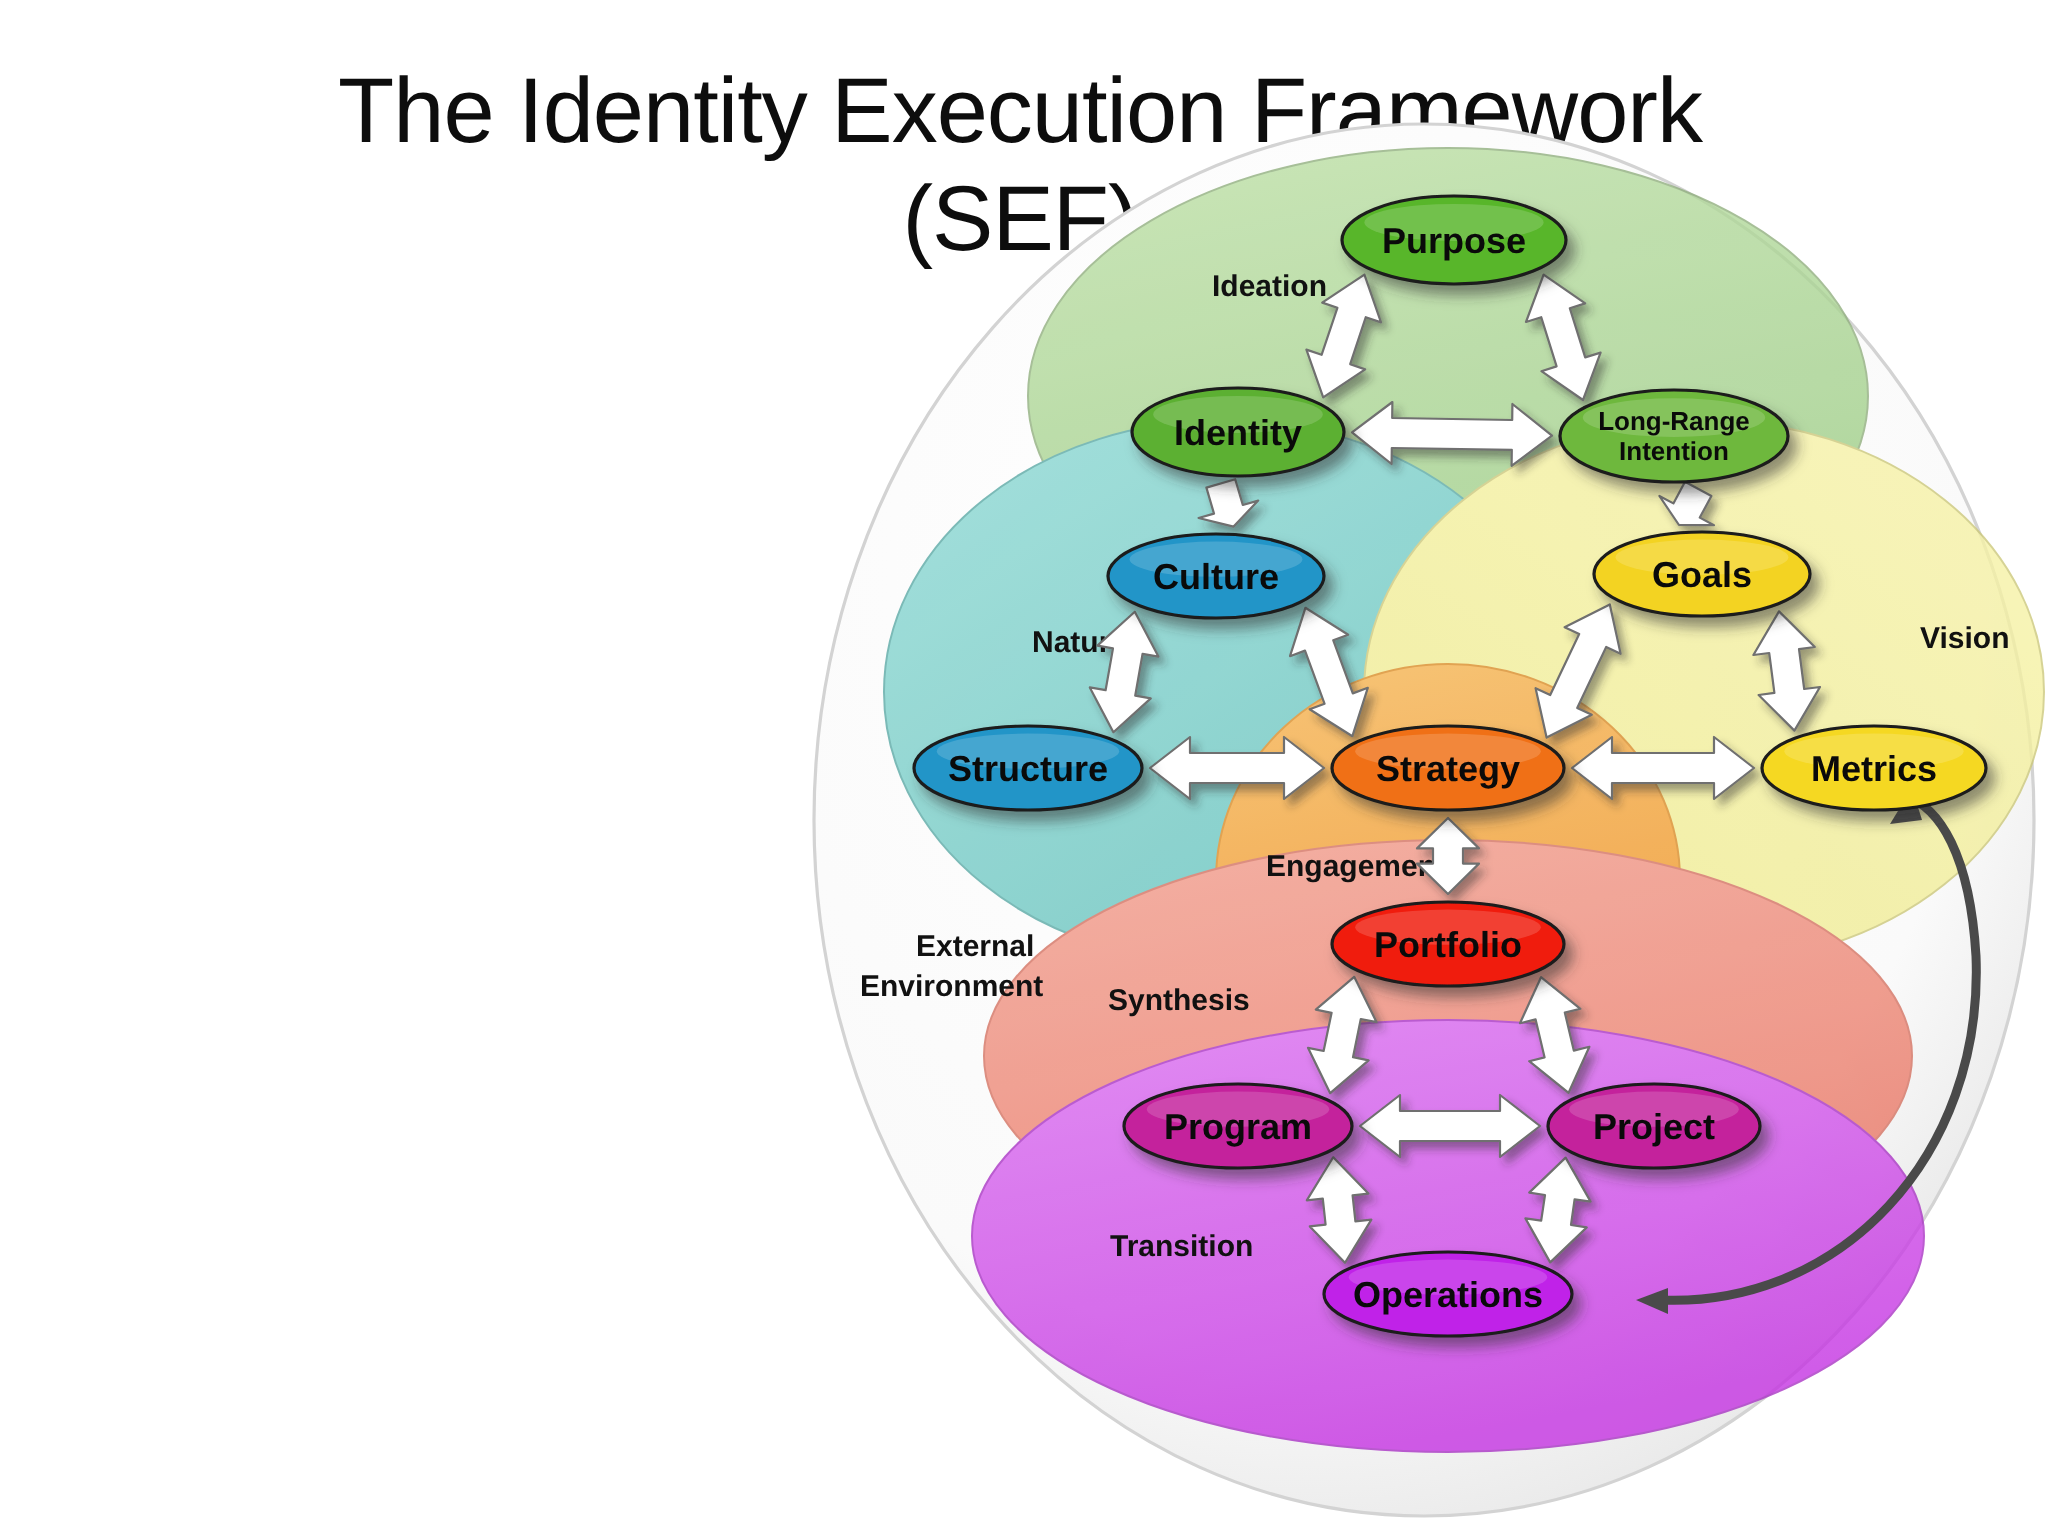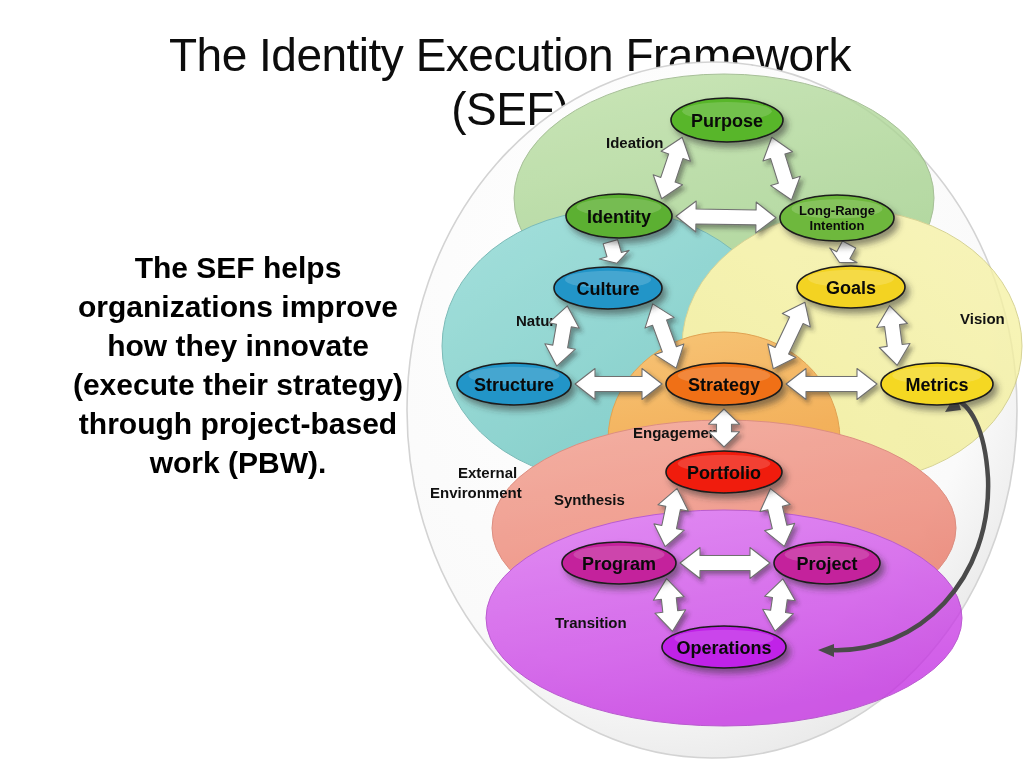--- a/index.html
+++ b/index.html
@@ -40,21 +40,20 @@
   }
 </style>
 </head>
 <body>
 
 <div id="stage">
 
   <div id="title">The Identity Execution Framework
 (SEF)</div>
 
-  <div id="body-text">The SEF helps organizations improve how they innovate (execute their strategy) through project-based work (PBW).</div>
 
   <div id="diagram">
     <svg viewBox="0 0 624 710" xmlns="http://www.w3.org/2000/svg">
       <defs>
         <radialGradient id="gOuter" cx="40%" cy="32%" r="78%">
           <stop offset="0%" stop-color="#ffffff"></stop>
           <stop offset="72%" stop-color="#fafafa"></stop>
           <stop offset="100%" stop-color="#e2e2e2"></stop>
         </radialGradient>
 

